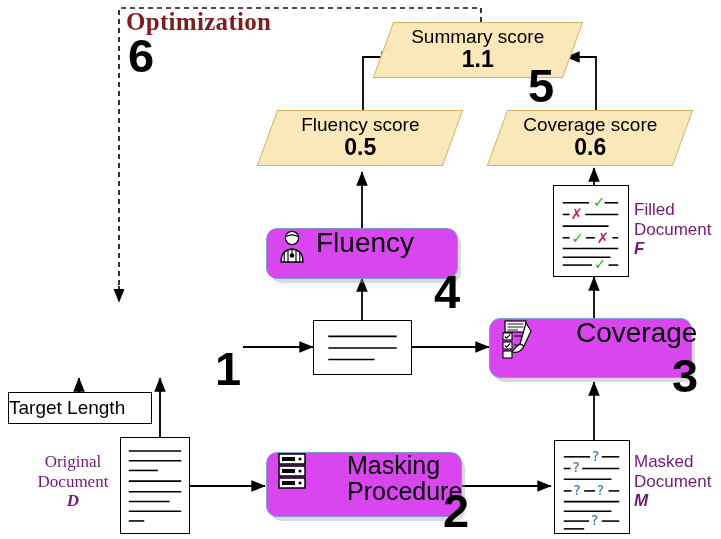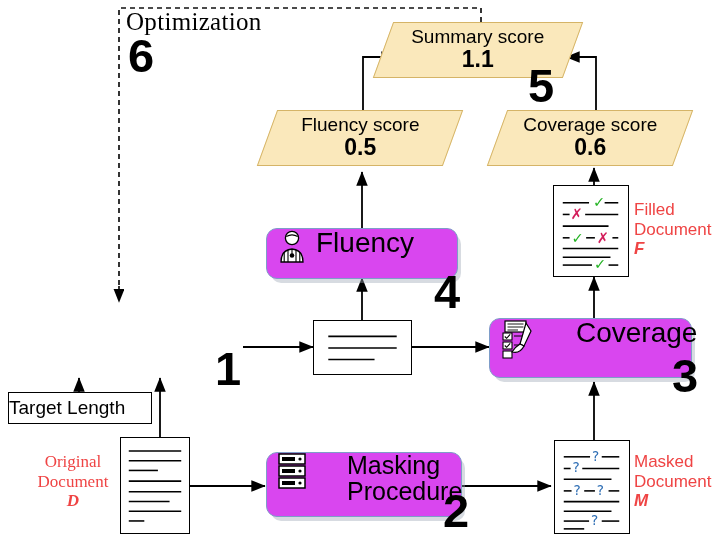--- a/index.html
+++ b/index.html
@@ -48,35 +48,35 @@
   
   .docbox{background:#fff;border:1.6px solid #000;}
   .plainbox{
     background:#fff;border:1.4px solid #000;
     display:flex;align-items:center;
     font-size:19px;color:#000;
   }
 
   
   .cap{
-    position:absolute;font-size:17px;color:#ef4444;line-height:1.16;text-align:center;
+    position:absolute;font-size:17px;color:#701a75;line-height:1.16;text-align:center;
   }
   .cap .it{font-weight:bold;font-style:italic;display:block;}
   .cap.right{text-align:left;}
 
   
   .step{
     position:absolute;font-size:47px;font-weight:bold;color:#000;
     font-family:"Liberation Sans", sans-serif;line-height:1;
   }
 
   
   .optlabel{
     position:absolute;font-family:"Liberation Serif", serif;
-    font-size:25px;font-weight:normal;color:#000000;letter-spacing:.3px;
+    font-size:25px;font-weight:bold;color:#7f1d1d;letter-spacing:.3px;
   }
 
   
   .lines{position:absolute;left:0;top:0;width:100%;height:100%;}
 </style>
 </head>
 <body>
 
 <div id="stage">
 

